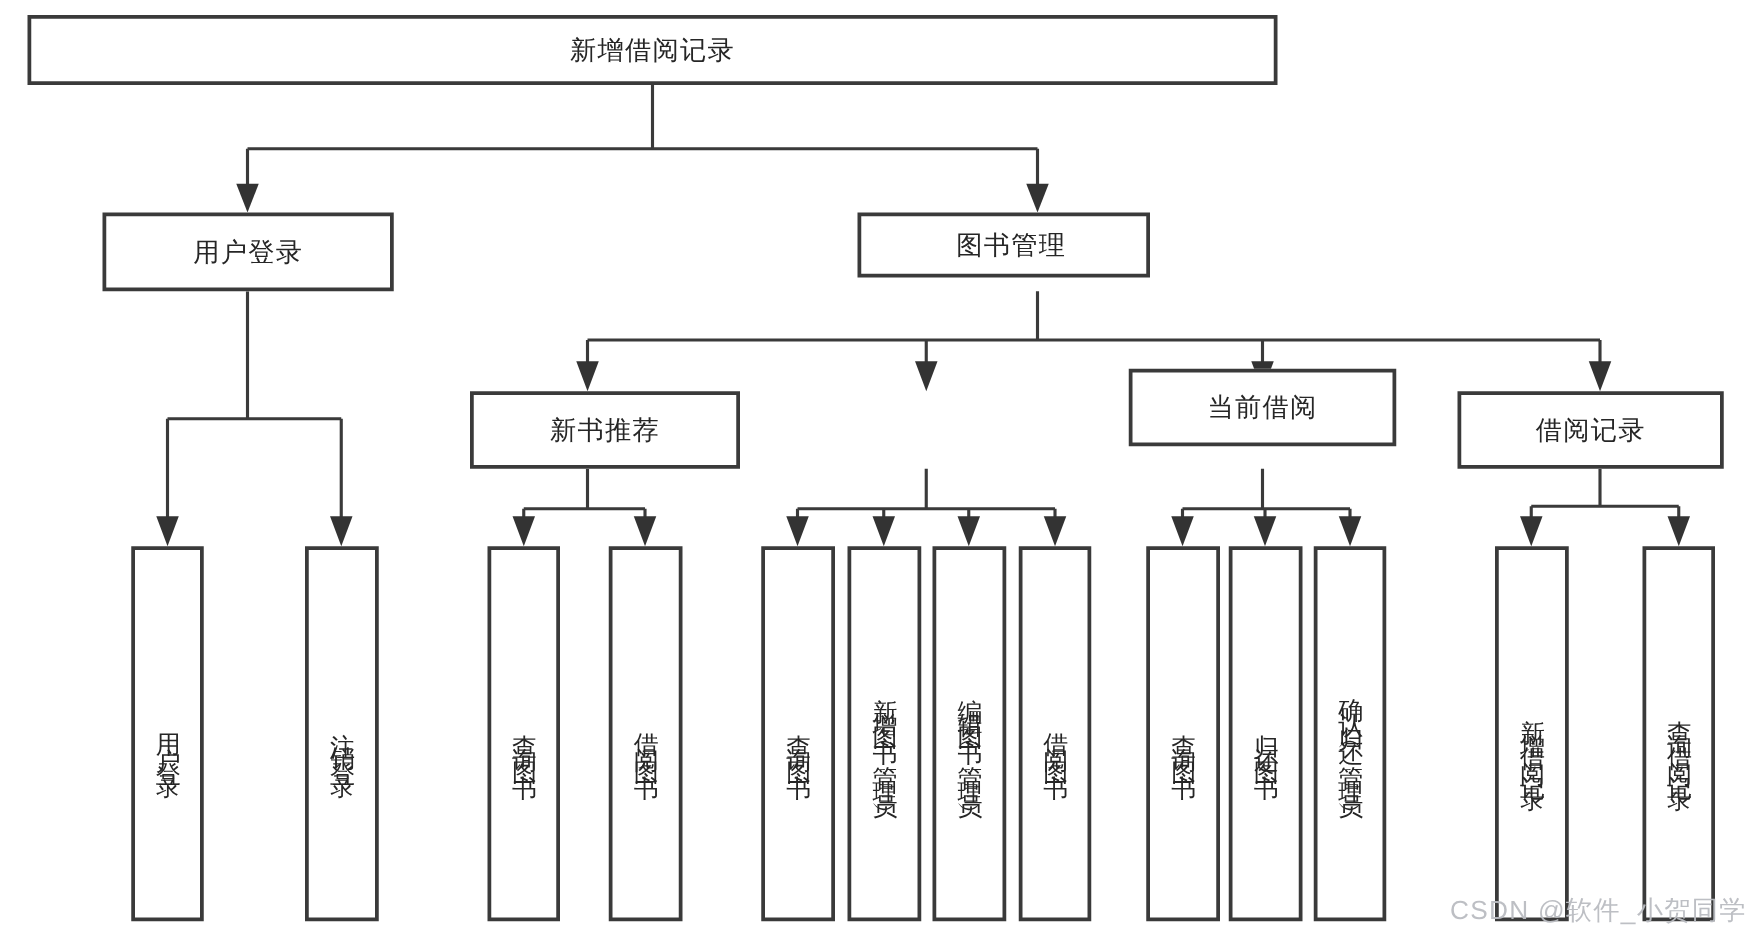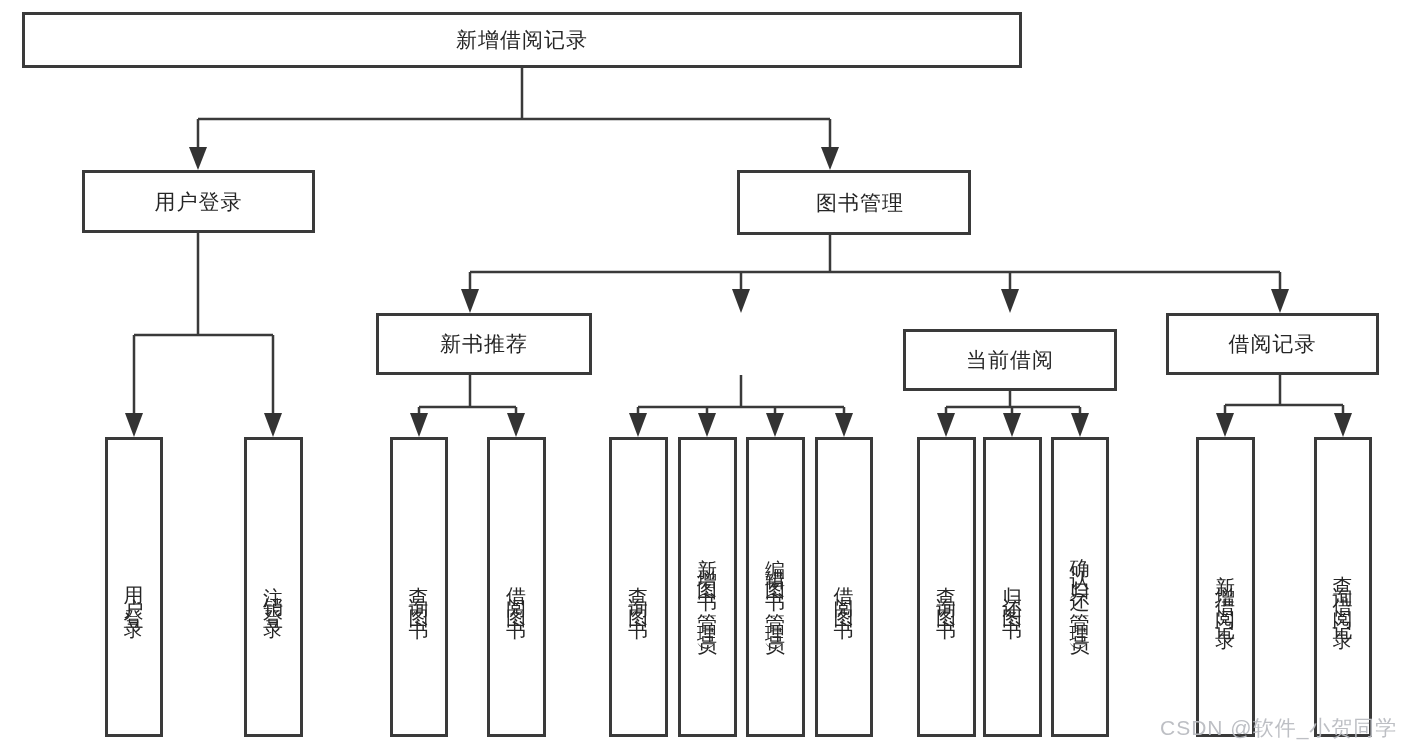--- a/index.html
+++ b/index.html
@@ -93,28 +93,28 @@
     <path class="ah" d="M1334,413 L1352,413 L1343,437 Z"></path>
   </svg>
 
   <div class="node" style="left:22px;top:12px;width:1000px;height:56px;">
     <span>新增借阅记录</span>
   </div>
 
   <div class="node" style="left:82px;top:170px;width:233px;height:63px;">
     <span>用户登录</span>
   </div>
-  <div class="node" style="left:737px;top:170px;width:234px;height:65px;padding-left:12px;">
+  <div class="node" style="left:686px;top:170px;width:234px;height:52px;padding-left:12px;">
     <span>图书管理</span>
   </div>
 
   <div class="node" style="left:376px;top:313px;width:216px;height:62px;">
     <span>新书推荐</span>
   </div>
-  <div class="node" style="left:903px;top:329px;width:214px;height:62px;">
+  <div class="node" style="left:903px;top:295px;width:214px;height:62px;">
     <span>当前借阅</span>
   </div>
   <div class="node" style="left:1166px;top:313px;width:213px;height:62px;">
     <span>借阅记录</span>
   </div>
 
   <div class="leaf" style="left:105px;top:437px;width:58px;height:300px;">
     <span>用户登录</span>
   </div>
   <div class="leaf" style="left:244px;top:437px;width:59px;height:300px;">

